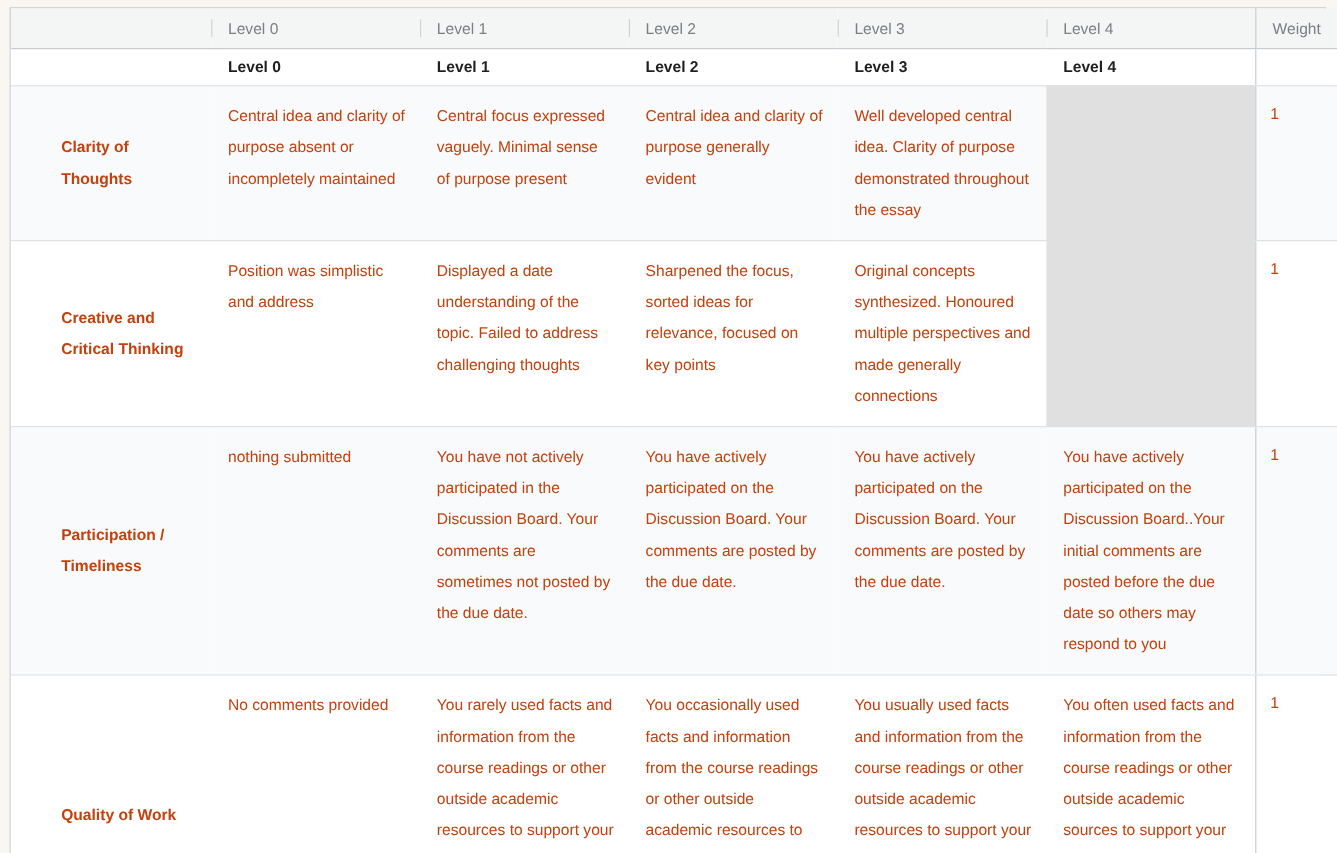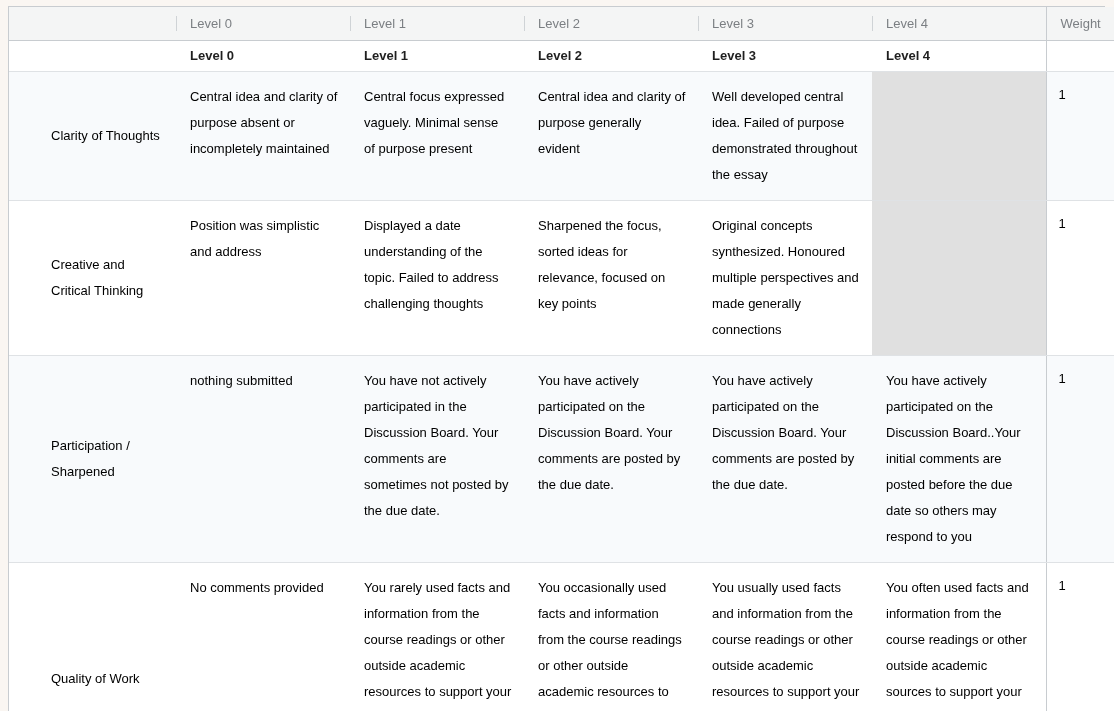--- a/index.html
+++ b/index.html
@@ -73,29 +73,29 @@
   }
   tr.levels-row td.weight-col {
     border-left: 1px solid #c8ccd0;
   }
 
   
   tr.data-row td {
     padding: 12px 12px 12px 14px;
     vertical-align: top;
     border-bottom: 1px solid #dfe2e5;
-    color: #000000;
+    color: #c2410c;
     font-size: 13px;
     line-height: 26px;
   }
   tr.data-row.tint td { background: #f8fafc; }
   tr.data-row.plain td { background: #ffffff; }
 
   td.criteria-cell {
-    font-weight: normal;
+    font-weight: bold;
     vertical-align: middle !important;
     padding-left: 42px !important;
     padding-right: 8px !important;
     line-height: 26px;
   }
   td.desc-cell { font-weight: normal; }
 
   td.empty-cell {
     background: #e0e0e0 !important;
     border-bottom: 1px solid #dfe2e5;
@@ -143,37 +143,37 @@
         <td>Level 3</td>
         <td>Level 4</td>
         <td class="weight-col"></td>
       </tr>
 
       <tr class="data-row tint">
         <td class="criteria-cell">Clarity of Thoughts</td>
         <td class="desc-cell">Central idea and clarity of purpose absent or incompletely maintained</td>
         <td class="desc-cell">Central focus expressed vaguely. Minimal sense of purpose present</td>
         <td class="desc-cell">Central idea and clarity of purpose generally evident</td>
-        <td class="desc-cell">Well developed central idea. Failed of purpose demonstrated throughout the essay</td>
+        <td class="desc-cell">Well developed central idea. Clarity of purpose demonstrated throughout the essay</td>
         <td class="empty-cell"></td>
         <td class="weight-cell">1</td>
       </tr>
 
       <tr class="data-row plain">
         <td class="criteria-cell">Creative and Critical Thinking</td>
         <td class="desc-cell">Position was simplistic and address</td>
         <td class="desc-cell">Displayed a date understanding of the topic. Failed to address challenging thoughts</td>
         <td class="desc-cell">Sharpened the focus, sorted ideas for relevance, focused on key points</td>
         <td class="desc-cell">Original concepts synthesized. Honoured multiple perspectives and made generally connections</td>
         <td class="empty-cell"></td>
         <td class="weight-cell">1</td>
       </tr>
 
       <tr class="data-row tint">
-        <td class="criteria-cell">Participation / Sharpened</td>
+        <td class="criteria-cell">Participation / Timeliness</td>
         <td class="desc-cell">nothing submitted</td>
         <td class="desc-cell">You have not actively participated in the Discussion Board. Your comments are sometimes not posted by the due date.</td>
         <td class="desc-cell">You have actively participated on the Discussion Board. Your comments are posted by the due date.</td>
         <td class="desc-cell">You have actively participated on the Discussion Board. Your comments are posted by the due date.</td>
         <td class="desc-cell">You have actively participated on the Discussion Board..Your initial comments are posted before the due date so others may respond to you</td>
         <td class="weight-cell">1</td>
       </tr>
 
       <tr class="data-row plain">
         <td class="criteria-cell">Quality of Work</td>

